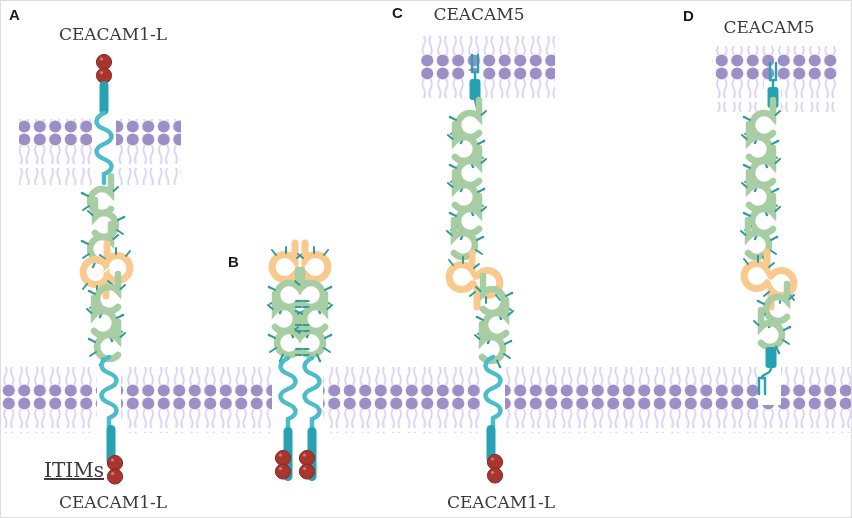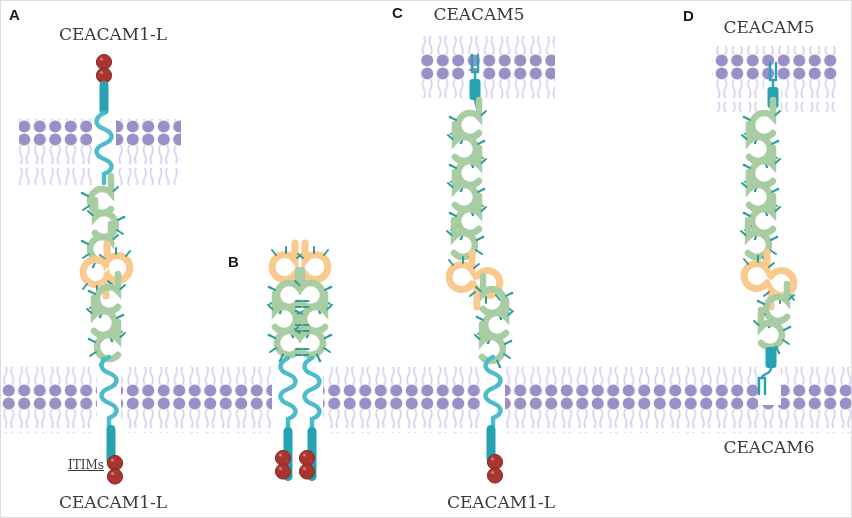--- a/index.html
+++ b/index.html
@@ -182,26 +182,25 @@
     <g>
       <rect class="fr" x="764.5" y="346" width="11" height="21" rx="3"></rect>
       <path class="fk" d="M770,367 C770,374 761,372 761,377"></path>
       <path class="fk" d="M758,377 V393 M764,377 V393 M758,377 H764"></path>
     </g>
   </g>
 </svg>
 
 <div class="letter" style="left:8px;top:5px;">A</div>
 <div class="lbl" style="left:32px;top:23px;width:160px;">CEACAM1-L</div>
-<div class="lbl right" style="left:37px;top:457px;width:66px;font-size:12px;text-decoration:underline;">ITIMs</div>
+<div class="lbl right" style="left:37px;top:457px;width:66px;font-size:20px;text-decoration:underline;">ITIMs</div>
 <div class="lbl" style="left:32px;top:491px;width:160px;">CEACAM1-L</div>
 
 <div class="letter" style="left:227px;top:252px;">B</div>
 
 <div class="letter" style="left:391px;top:3px;">C</div>
 <div class="lbl" style="left:398px;top:3px;width:160px;">CEACAM5</div>
 <div class="lbl" style="left:420px;top:491px;width:160px;">CEACAM1-L</div>
 
 <div class="letter" style="left:682px;top:6px;">D</div>
 <div class="lbl" style="left:688px;top:16px;width:160px;">CEACAM5</div>
-<div class="lbl" style="left:688px;top:436px;width:160px;">CEACAM6</div>
 
 </div>
 
 </body></html>

